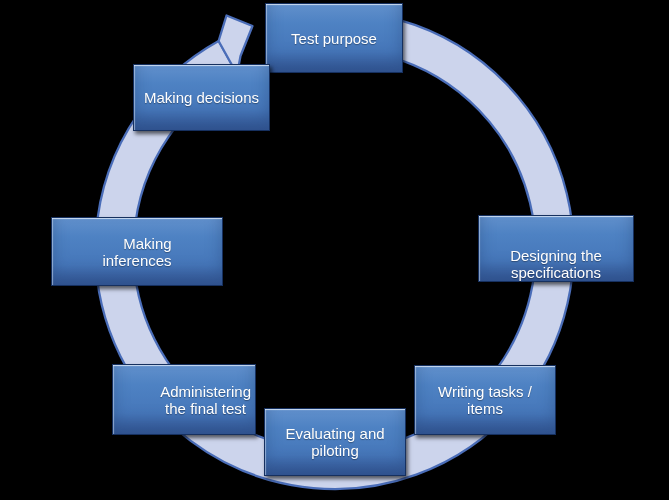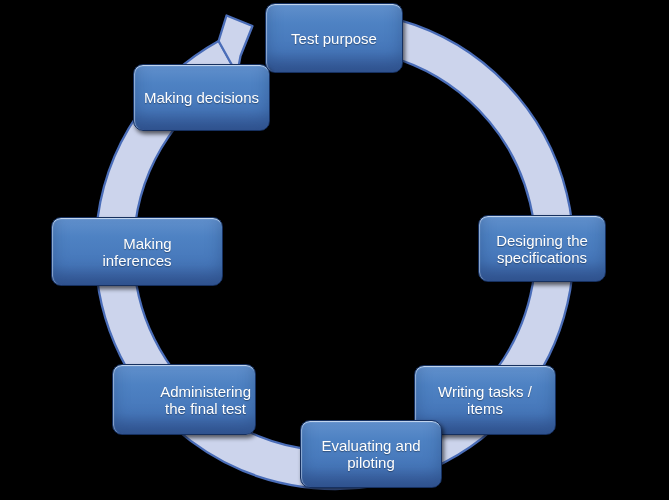--- a/index.html
+++ b/index.html
@@ -19,21 +19,21 @@
   }
   .ring {
     position: absolute;
     left: 0;
     top: 0;
     filter: drop-shadow(2px 3px 2px rgba(0,0,0,0.55));
   }
   .node {
     position: absolute;
     box-sizing: border-box;
-    border-radius: 10px;
+    border-radius: 0;
     border: 1px solid #16305f;
     background: linear-gradient(180deg, #6190cc 0%, #4e82c3 28%, #4677ba 70%, #3c63a6 100%);
     box-shadow:
       inset 0 2px 1px -1px rgba(230,240,252,0.8),
       inset 2px 0 1px -1px rgba(215,230,250,0.55),
       inset 0 -12px 16px rgba(22,48,95,0.35),
       2px 3px 4px rgba(0,0,0,0.6);
     display: flex;
     align-items: center;
     justify-content: center;
@@ -42,23 +42,23 @@
   .node .label {
     color: #ffffff;
     font-size: 15px;
     line-height: 17px;
     white-space: pre-line;
     text-shadow: 0 1px 1px rgba(0,0,0,0.35);
     padding: 0 4px;
   }
   .n-test-purpose   { left:265px; top:3px;   width:138px; height:70px; }
   .n-defining       { left:414px; top:64px;  width:140px; height:71px; }
-  .n-designing      { left:478px; top:215px; width:128px; height:67px; }
+  .n-designing      { left:478px; top:215px; width:156px; height:67px;align-items:flex-end; }
   .n-writing        { left:414px; top:365px; width:142px; height:70px; }
-  .n-evaluating     { left:264px; top:420px; width:142px; height:68px;margin-left:36px; }
+  .n-evaluating     { left:264px; top:408px; width:142px; height:68px; }
   .n-administering  { left:112px; top:364px; width:144px; height:71px;justify-content:flex-end; }
   .n-inferences     { left:51px;  top:217px; width:172px; height:69px;text-align:right; }
   .n-decisions      { left:116px; top:64px;  width:137px; height:67px;margin-left:17px; }
 </style>
 </head>
 <body>
 
 <div class="stage">
 
   <svg class="ring" width="669" height="500" viewBox="0 0 669 500">

